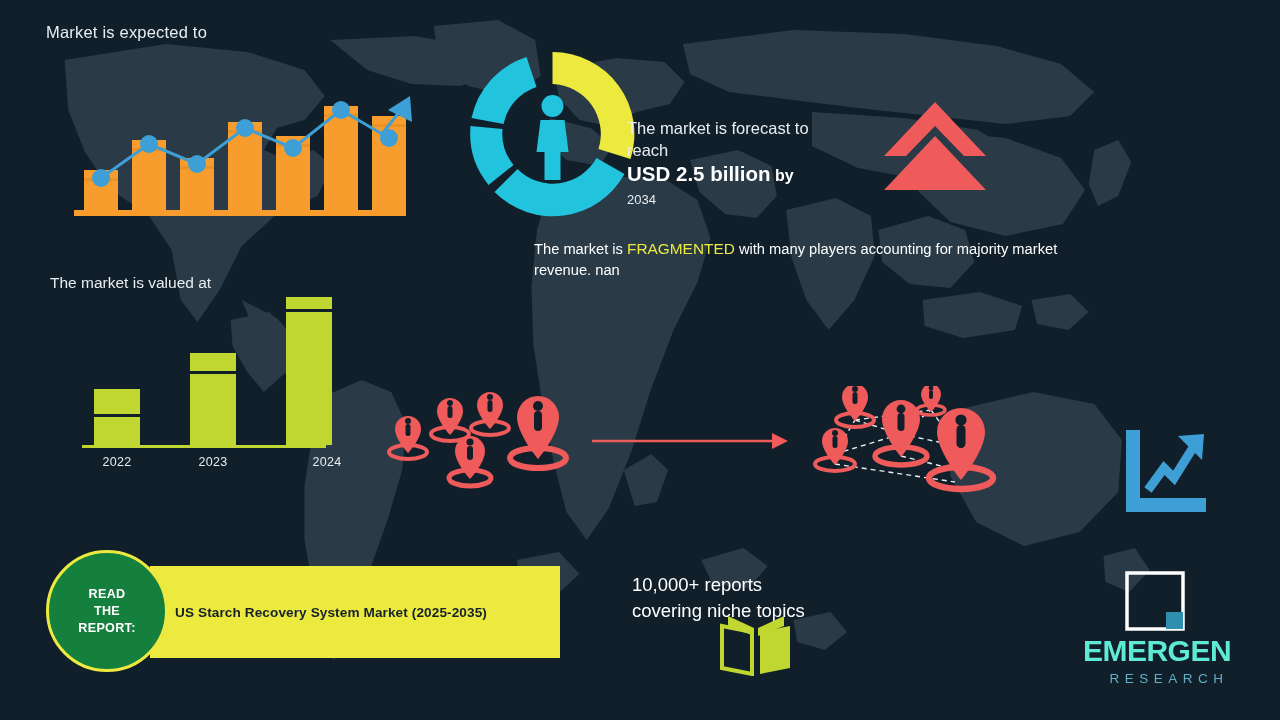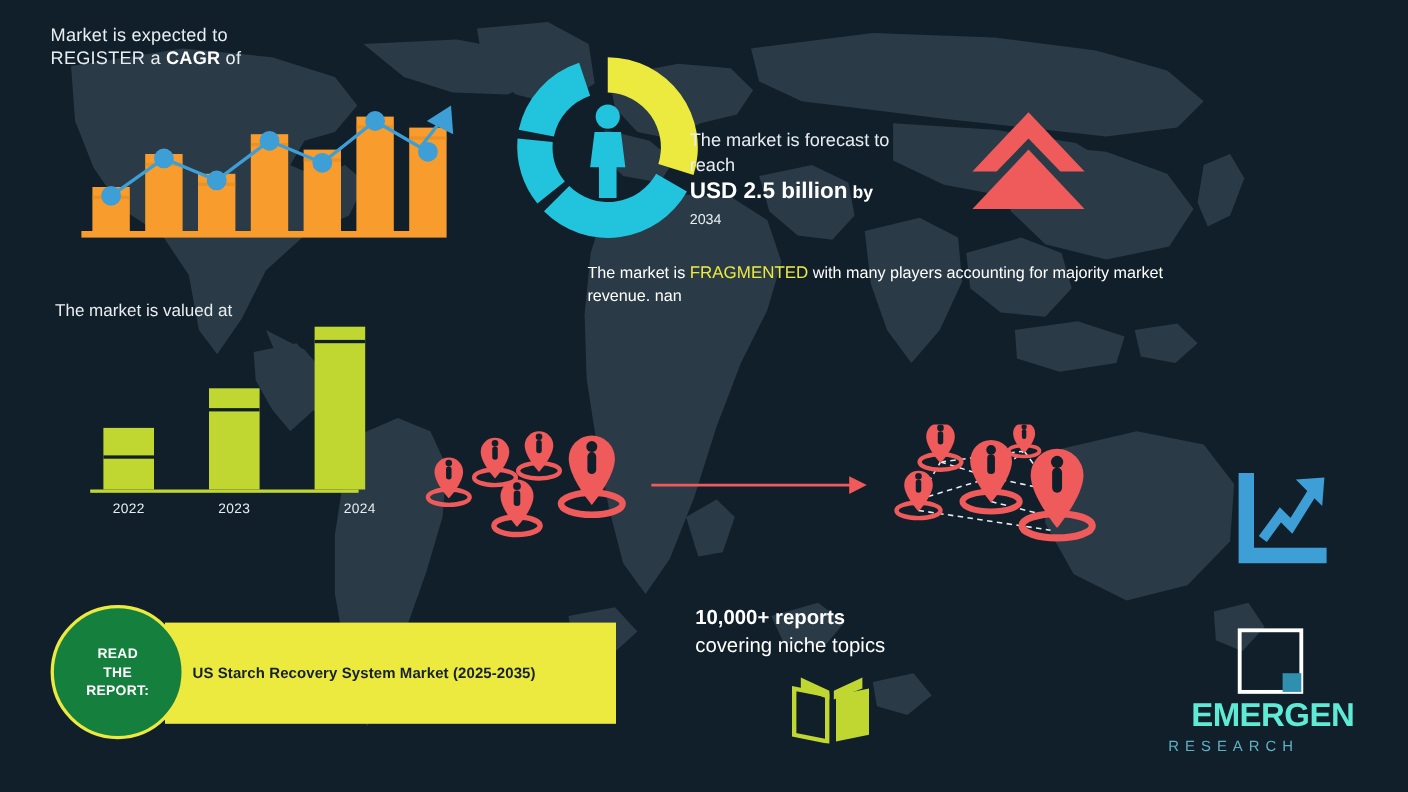--- a/index.html
+++ b/index.html
@@ -95,33 +95,33 @@
     display:flex; align-items:center; justify-content:center;
   }
   #cta-circle-label {
     font-size:12.6px; font-weight:bold; color:#ffffff; text-align:center;
     line-height:17px; letter-spacing:.3px;
   }
 
   
   #reports-block { left:632px; top:548px; width:300px; }
   .rp-line { font-size:18.5px; color:#ffffff; line-height:26px; }
-  .rp-line.strong { font-weight:bold; }
+  .rp-line.strong { font-weight:normal;margin-top:24px; }
   #book-icon { left:718px; top:614px; width:76px; height:62px; }
 
   
   #logo-block { left:1062px; top:570px; width:190px; height:126px; }
   #logo-mark { position:absolute; left:62px; top:0; width:62px; height:62px; }
   #logo-name {
     position:absolute; left:0; top:62px; width:190px; text-align:center;
     font-size:30px; font-weight:bold; color:#5eead4; letter-spacing:-.5px;
     line-height:38px;
   }
   #logo-sub {
-    position:absolute; left:0; top:100px; width:190px; text-align:left;
+    position:absolute; left:12px; top:100px; width:190px; text-align:center;
     font-size:13.5px; color:#5fb0c4; letter-spacing:5.5px; line-height:18px;
   }
 </style>
 </head>
 <body>
 
 <div id="stage">
 
   <div class="map-layer">
     <svg viewBox="0 0 1280 720" preserveAspectRatio="none" aria-hidden="true">
@@ -163,21 +163,20 @@
 
         <path d="M760,560 L806,548 L832,566 L812,588 L772,584 Z"></path>
         <path d="M560,560 L606,552 L628,574 L602,596 L566,588 Z"></path>
         <path d="M860,620 L900,612 L918,632 L894,650 L864,642 Z"></path>
       </g>
     </svg>
   </div>
 
   <div class="abs" id="cagr-block">
     <span class="cagr-lead">Market is expected to</span>
-    <span class="cagr-lead"><span>REGISTER a </span><b>CAGR</b><span> of</span></span>
   </div>
 
   <div class="abs" id="orange-chart">
     <svg viewBox="0 0 345 140" width="345" height="140" aria-hidden="true">
       <g>
         <rect x="14" y="88" width="34" height="40" fill="#f89c2e"></rect>
         <rect x="62" y="58" width="34" height="70" fill="#f89c2e"></rect>
         <rect x="110" y="76" width="34" height="52" fill="#f89c2e"></rect>
         <rect x="158" y="40" width="34" height="88" fill="#f89c2e"></rect>
         <rect x="206" y="54" width="34" height="74" fill="#f89c2e"></rect>

